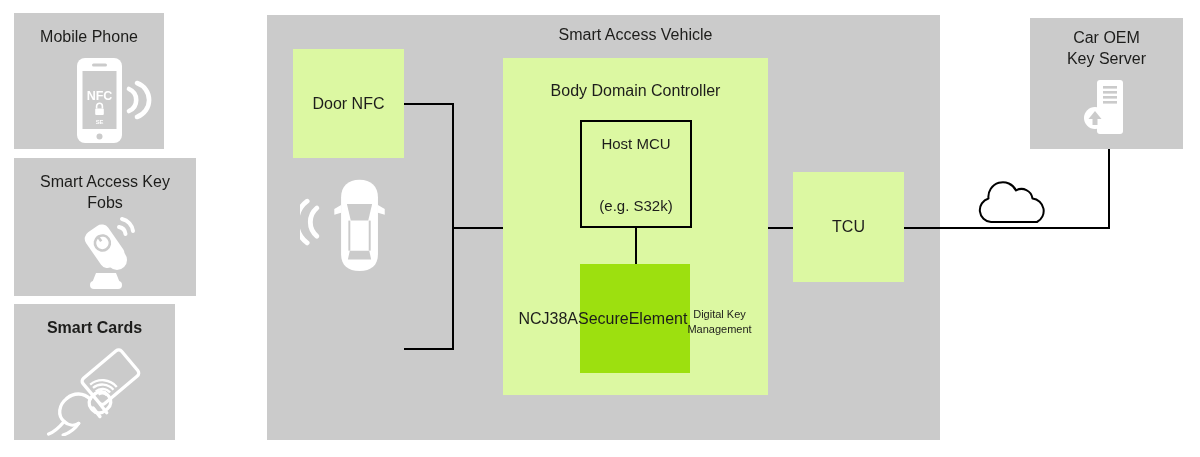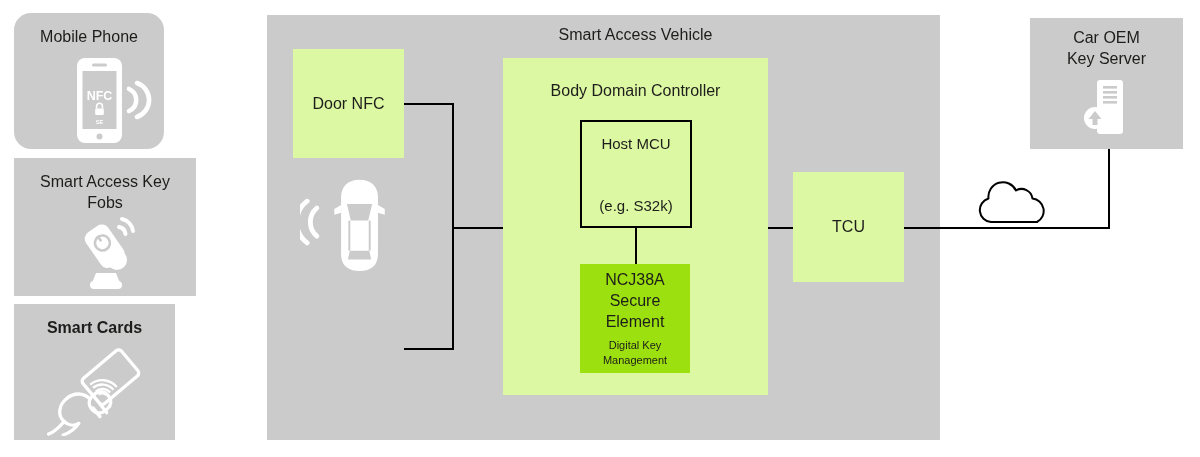--- a/index.html
+++ b/index.html
@@ -1,21 +1,21 @@
 <!DOCTYPE html>
 <html><head>
 <meta charset="utf-8">
 <style>
   html,body { margin:0; padding:0; background:#ffffff; }
   .canvas {
     position:relative; width:1200px; height:457px; background:#ffffff;
     font-family:"Liberation Sans", sans-serif; color:#1d1d1b; overflow:hidden;
   }
   .gbox { position:absolute; background:#cbcbcb; }
-  #box-mobile { left:14px; top:13px;  width:150px; height:136px;border-radius:17px; }
+  #box-mobile { left:14px; top:13px;  width:150px; height:136px; }
   #box-fobs   { left:14px; top:158px; width:182px; height:138px; }
   #box-cards  { left:14px; top:304px; width:161px; height:136px;font-weight:bold; }
   #vehicle    { left:267px; top:15px; width:673px; height:425px; }
   #box-server { left:1030px; top:18px; width:153px; height:131px; }
 
   .ptitle { padding-top:13px; text-align:center; font-size:16px; line-height:21px; color:#1d1d1b; }
   .icon-abs { position:absolute; }
 
   .vtitle { position:absolute; left:236px; top:11px; width:265px; text-align:center; font-size:16px; }
 
@@ -27,21 +27,21 @@
 
   #bdc { left:236px; top:43px; width:265px; height:337px; background:#dcf8a2; position:absolute; }
   .bdc-title { position:absolute; top:24px; left:0; width:100%; text-align:center; font-size:16px; }
 
   #host-mcu { position:absolute; left:77px; top:62px; width:112px; height:108px;
               border:2px solid #000; box-sizing:border-box; background:transparent;
               display:flex; flex-direction:column; align-items:center; justify-content:center;
               font-size:15px; line-height:21px; text-align:center;gap:41px; }
 
   #secure-element { position:absolute; left:77px; top:206px; width:110px; height:109px;
-                    background:#9de00f; display:flex; flex-direction:column; align-items:center;
+                    background:#9de00f; display:flex; flex-direction:row; align-items:center;
                     justify-content:center; text-align:center; }
   .se-main { font-size:16px; line-height:21px; }
   .se-sub  { font-size:11px; line-height:15px; margin-top:6px; }
 
   .srv-title { padding-top:9px; text-align:center; font-size:16px; line-height:21px; }
 
   #overlay { position:absolute; left:0; top:0; width:1200px; height:457px; pointer-events:none; }
   .conn { stroke:#000; stroke-width:2; fill:none; }
   .svgtxt { font-family:"Liberation Sans", sans-serif; }
 </style>

